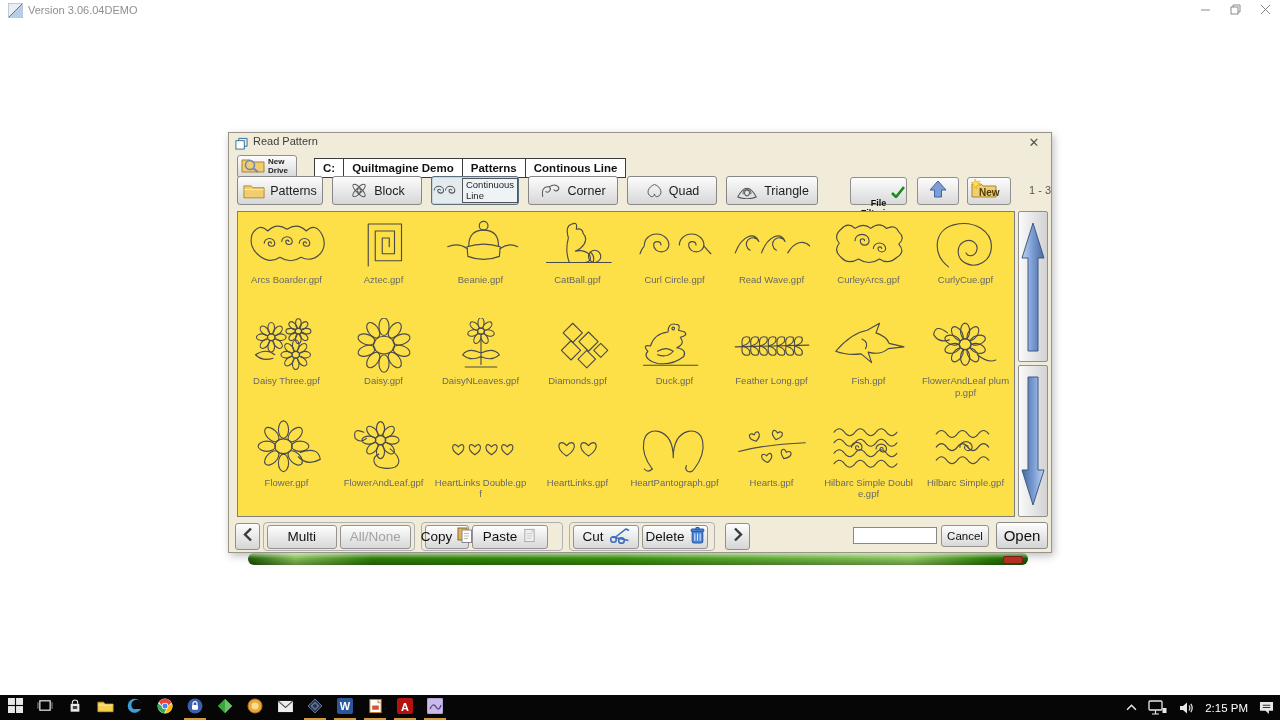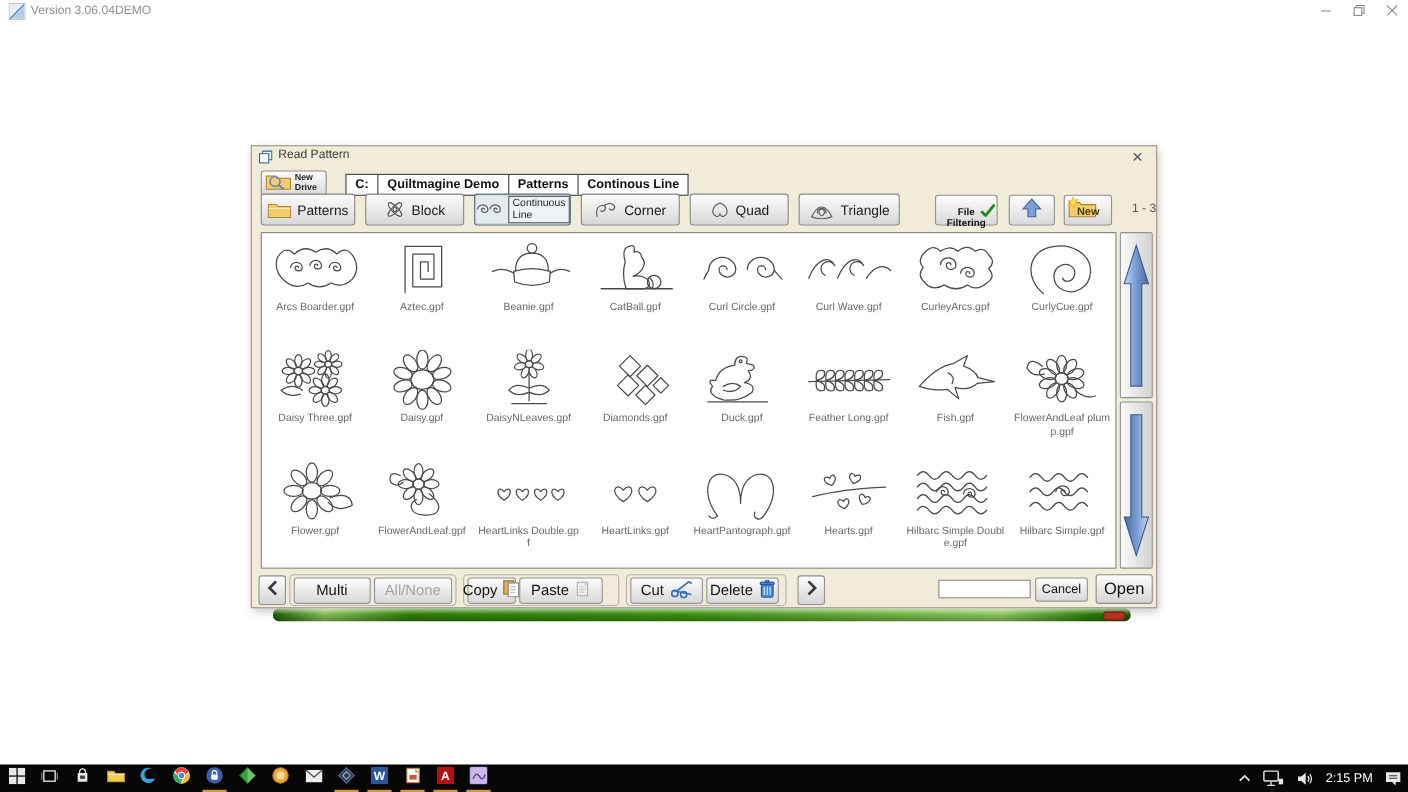--- a/index.html
+++ b/index.html
@@ -36,30 +36,30 @@
        background:linear-gradient(#fcfcfc,#d7d7d7);border:1px solid #878787;border-radius:3px;box-sizing:border-box}
   .tab .tlabel{font-size:12.5px;color:#1d1d1d}
   .tab.selected{background:#e3ebee;border-color:#5a6f80;box-shadow:inset 0 0 0 1px #c6d6dd}
   .tab.selected .tlabel.boxed{border:1px solid #555;background:#eef4f6;font-size:9.5px;font-weight:normal;
        line-height:1.1;padding:1px 3px;text-align:left}
   .t-patterns{width:86px}.t-block{width:90px}.t-continuous-line{width:88px}.t-corner{width:90px}.t-quad{width:90px}.t-triangle{width:92px}
   .ticon{display:flex;align-items:center}
 
   .ffbtn{position:absolute;left:613px;top:1px;width:57px;height:28px;background:linear-gradient(#fdfdfd,#d9d9d9);
          border:1px solid #8f8f8f;border-radius:3px;box-sizing:border-box;text-align:center}
-  .ffbtn .fftext{font-size:9px;font-weight:bold;line-height:1.15;margin-top:9px;color:#111}
+  .ffbtn .fftext{font-size:9px;font-weight:bold;line-height:1.15;margin-top:20px;color:#111}
   .ffbtn .ffcheck{position:absolute;right:1px;bottom:2px}
   .upbtn{position:absolute;left:680px;top:1px;width:42px;height:28px;display:flex;align-items:center;justify-content:center;
          background:linear-gradient(#fdfdfd,#d9d9d9);border:1px solid #8f8f8f;border-radius:3px;box-sizing:border-box}
   .newbtn{position:absolute;left:730px;top:1px;width:44px;height:28px;background:linear-gradient(#fdfdfd,#d9d9d9);
           border:1px solid #8f8f8f;border-radius:3px;box-sizing:border-box}
   .newbtn .nblabel{position:absolute;left:11px;top:9px;font-size:10px;font-weight:bold;color:#4a3a10}
   .pageind{position:absolute;left:792px;top:8px;font-size:11px;color:#555;white-space:nowrap}
 
-  .gridframe{position:absolute;left:8px;top:78px;width:778px;height:306px;background:#ffffff;border:1px solid #7f7f7f;box-sizing:border-box;
+  .gridframe{position:absolute;left:8px;top:78px;width:778px;height:306px;background:#fde047;border:1px solid #7f7f7f;box-sizing:border-box;
              display:grid;grid-template-columns:repeat(8,1fr);grid-template-rows:repeat(3,1fr)}
   .cell{display:flex;flex-direction:column;align-items:center;padding-top:5px;box-sizing:border-box;overflow:hidden}
   .cell svg.thumb{width:88px;height:56px;flex:none}
   .plabel{font-size:9.5px;color:#686868;text-align:center;line-height:1.2;max-width:93px;word-break:break-all;margin-top:1px}
 
   .scrollcol{position:absolute;left:789px;top:78px;width:30px;height:306px}
   .scrollbtn{position:absolute;left:0;width:30px;background:linear-gradient(90deg,#fafafa,#d2d2d2);
              border:1px solid #909090;border-radius:2px;box-sizing:border-box;display:flex;align-items:center;justify-content:center}
   .scrollbtn.up{top:0;height:151px}
   .scrollbtn.down{top:154px;height:152px}
@@ -299,21 +299,21 @@
           </g>
         </svg>
         <div class="plabel">Curl Circle.gpf</div>
       </div>
       <div class="cell">
         <svg class="thumb" viewBox="0 0 96 64">
           <g stroke="#4a4a4a" fill="none" stroke-width="1.3" stroke-linecap="round" stroke-linejoin="round">
             <path d="M6,41 C14,20 28,17 33,28 A7.5,7.5 0 1 0 23,38 M36,41 C44,20 58,17 63,28 A7.5,7.5 0 1 0 53,38 M66,41 C74,28 84,26 91,33"></path>
           </g>
         </svg>
-        <div class="plabel">Curl Wave.gpf</div>
+        <div class="plabel">Read Wave.gpf</div>
       </div>
       <div class="cell">
         <svg class="thumb" viewBox="0 0 96 64">
           <g stroke="#4a4a4a" fill="none" stroke-width="1.3" stroke-linecap="round" stroke-linejoin="round">
             <path d="M16,14 Q24,5 32,13 Q42,6 50,13 Q60,5 68,13 Q78,8 82,17 Q90,24 82,31 Q90,40 80,46 Q70,55 60,48 Q48,56 36,48 Q24,55 16,46 Q7,38 14,30 Q7,22 16,14"></path>
             <path d="M32,27 a8,7.2 0 1 1 16,0 a5.0,4.5 0 1 1 -9.9,0 a2.4,2.2 0 1 1 4.8,0"></path>
             <path d="M53,36 a7,6.3 0 1 1 14,0 a4.3,3.9 0 1 1 -8.7,0 a2.1,1.9 0 1 1 4.2,0"></path>
           </g>
         </svg>
         <div class="plabel">CurleyArcs.gpf</div>

